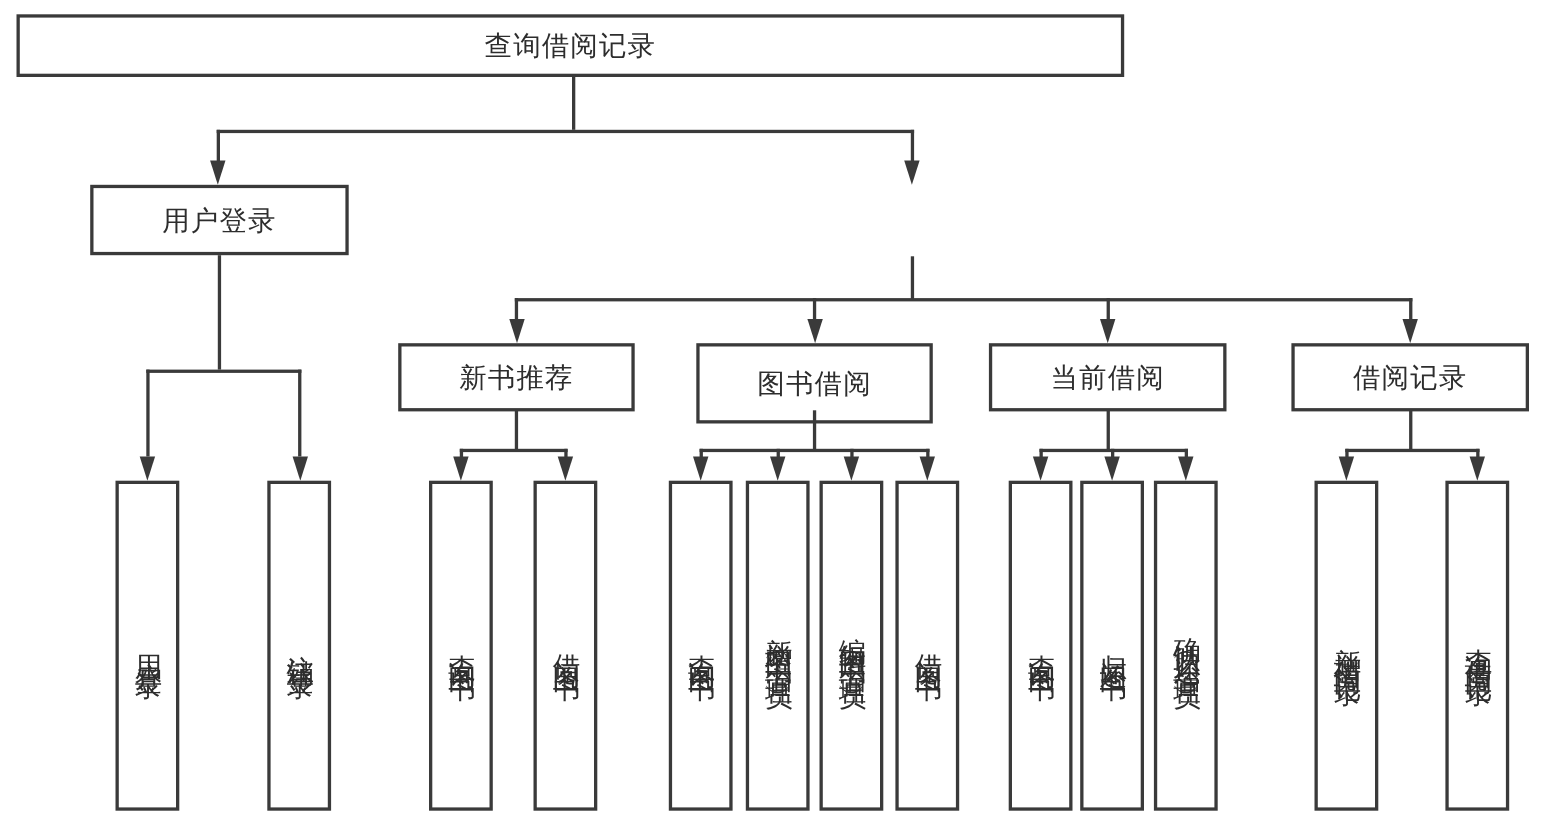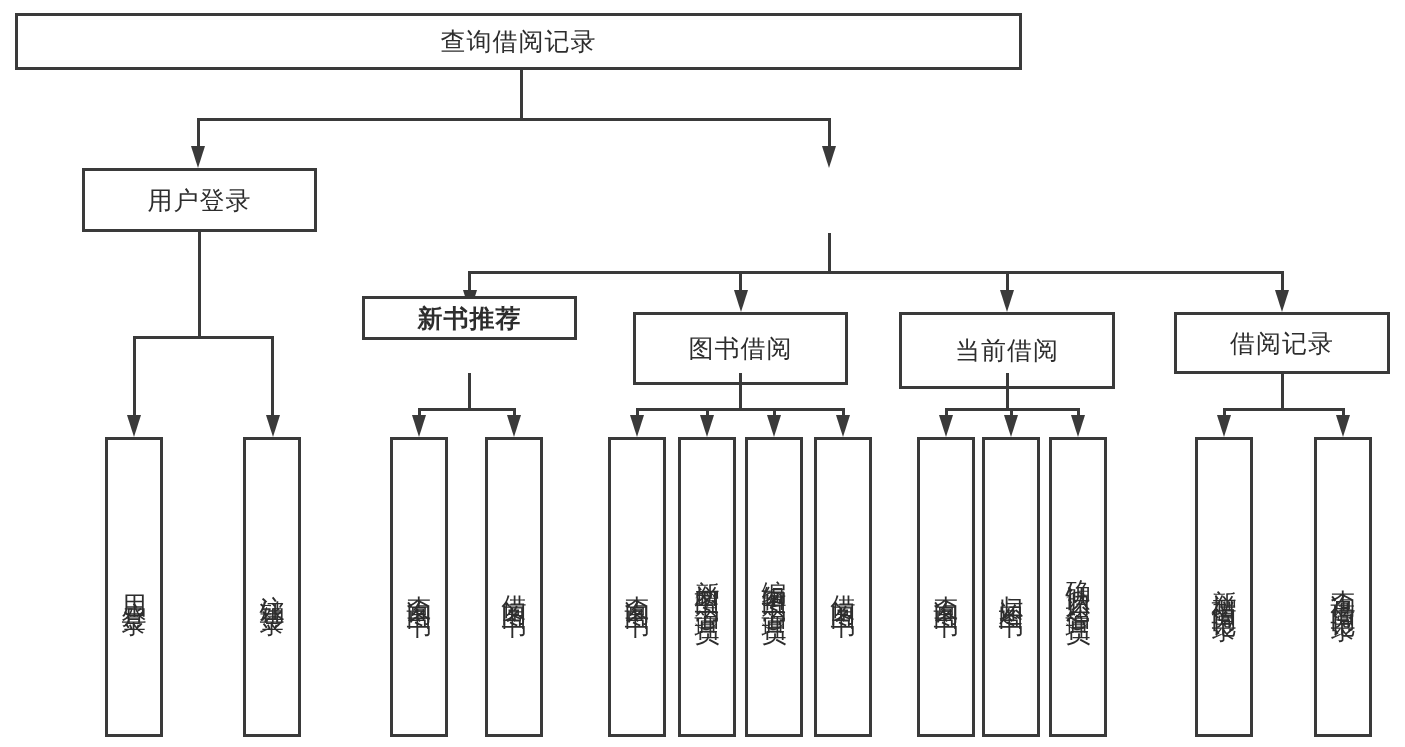--- a/index.html
+++ b/index.html
@@ -92,27 +92,27 @@
   <div class="hl" style="left:468px;top:271px;width:815.5px;"></div>
   <div class="vl" style="left:468px;top:271px;height:21px;"></div>
   <div class="arr" style="left:462.5px;top:290px;"></div>
   <div class="vl" style="left:739px;top:271px;height:21px;"></div>
   <div class="arr" style="left:733.5px;top:290px;"></div>
   <div class="vl" style="left:1005.5px;top:271px;height:21px;"></div>
   <div class="arr" style="left:1000px;top:290px;"></div>
   <div class="vl" style="left:1280.5px;top:271px;height:21px;"></div>
   <div class="arr" style="left:1275px;top:290px;"></div>
 
-  <div class="hbox" style="left:362px;top:296px;width:215px;height:44px;font-weight:bold;">
+  <div class="hbox" style="left:362px;top:312px;width:215px;height:62px;">
     <span class="label">新书推荐</span>
   </div>
   <div class="hbox" style="left:633px;top:312px;width:215px;height:73px;">
     <span class="label">图书借阅</span>
   </div>
-  <div class="hbox" style="left:899px;top:312px;width:216px;height:77px;">
+  <div class="hbox" style="left:899px;top:312px;width:216px;height:62px;">
     <span class="label">当前借阅</span>
   </div>
   <div class="hbox" style="left:1174px;top:312px;width:216px;height:62px;">
     <span class="label">借阅记录</span>
   </div>
 
   <div class="vl" style="left:468px;top:373px;height:36px;"></div>
   <div class="hl" style="left:417.5px;top:408px;width:98px;"></div>
   <div class="vl" style="left:417.5px;top:408px;height:8px;"></div>
   <div class="arr" style="left:412px;top:415px;"></div>

